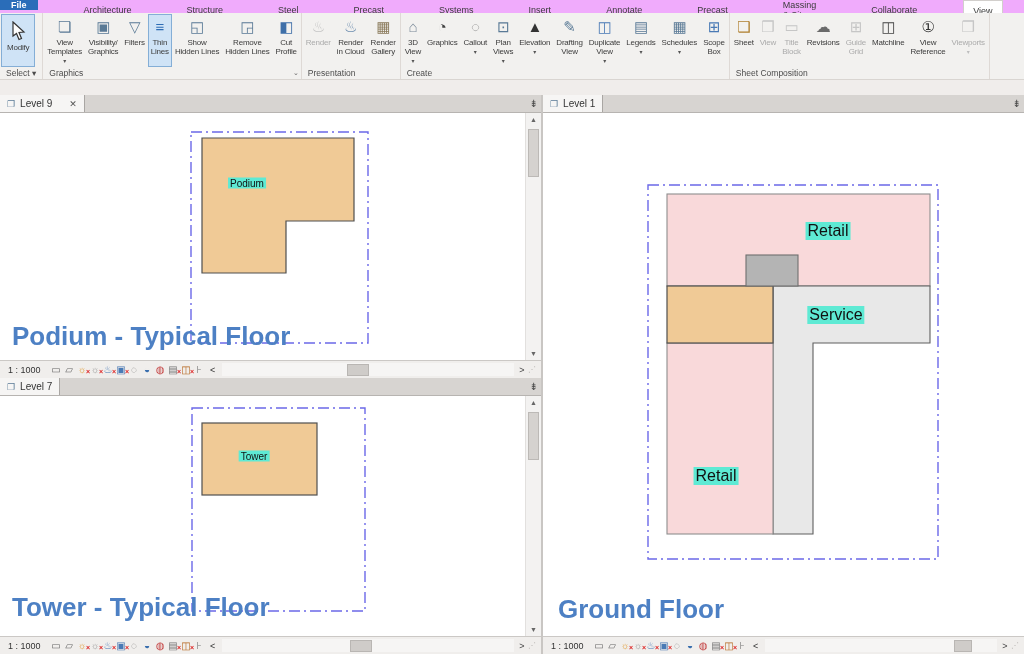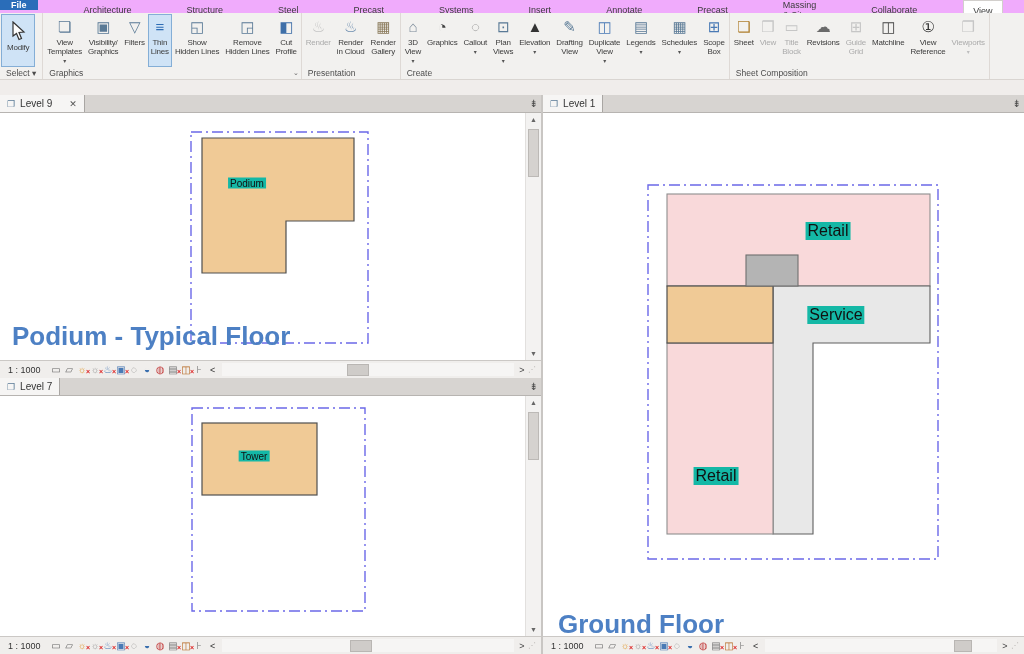--- a/index.html
+++ b/index.html
@@ -43,21 +43,21 @@
 
   .vtabbar{height:17px;background:#d7d4d1;display:flex;align-items:stretch;position:relative;border-bottom:1px solid #b7b4b1;flex:0 0 auto;}
   .vtab{background:#f6f5f4;border-right:1px solid #a9a6a3;display:flex;align-items:center;gap:5px;padding:0 7px;font-size:10px;color:#333;}
   .vticon{font-size:9px;color:#5a7a96;}
   .vclose{margin-left:12px;font-size:9px;color:#555;}
   .tablist{position:absolute;right:3px;top:0;bottom:0;display:flex;align-items:center;font-size:10px;color:#444;}
 
   .vcanvas{flex:1;position:relative;background:#fff;overflow:hidden;}
   .plan-svg{position:absolute;left:0;top:0;}
 
-  .room-lbl{position:absolute;transform:translate(-50%,-50%);background:#14b8a6;padding:0 2px;color:#111;white-space:nowrap;}
+  .room-lbl{position:absolute;transform:translate(-50%,-50%);background:#5eead4;padding:0 2px;color:#111;white-space:nowrap;}
   .s10{font-size:10px;}
   .s15{font-size:16px;}
   .view-title{position:absolute;font-size:26px;font-weight:bold;color:#4d80c4;white-space:nowrap;}
 
   
   .vscroll{position:absolute;top:0;right:0;bottom:0;width:15px;background:#f3f2f1;border-left:1px solid #e2e0de;}
   .vs-up,.vs-dn{position:absolute;left:0;right:0;height:13px;text-align:center;font-size:7px;color:#666;line-height:13px;}
   .vs-up{top:0;} .vs-dn{bottom:0;}
   .vs-thumb{position:absolute;left:2px;right:2px;height:46px;background:#d5d2cf;border:1px solid #bcb9b6;}
 
@@ -235,20 +235,21 @@
           <span>Level 7</span>
         </div>
         <div class="tablist">⇟</div>
       </div>
       <div class="vcanvas">
         <svg class="plan-svg" width="541" height="242">
           <rect x="192" y="12" width="173" height="203" fill="none" stroke="#6b68e8" stroke-width="1.4" stroke-dasharray="11 4 2 4"></rect>
           <rect x="202" y="27" width="115" height="72" fill="#f0ca96" stroke="#4f4f4f" stroke-width="1.2"></rect>
         </svg>
         <span class="room-lbl s10" style="left:254px;top:60px;">Tower</span>
+        <div class="view-title" style="left:12px;top:196px;">Tower - Typical Floor</div>
         <div class="vscroll">
           <div class="vs-up">▲</div>
           <div class="vs-thumb" style="top:16px;"></div>
           <div class="vs-dn">▼</div>
         </div>
       </div>
       <div class="statusbar">
         <span class="sb-scale">1 : 1000</span>
         <span class="vc-icons">
             <span class="vci" style="color: rgb(102, 102, 102);">▭</span>
@@ -286,21 +287,21 @@
           <rect x="105" y="72" width="290" height="374" fill="none" stroke="#6b68e8" stroke-width="1.4" stroke-dasharray="11 4 2 4"></rect>
           <rect x="124" y="81" width="263" height="92" fill="#f9d9da" stroke="#8e8e8e" stroke-width="1.1"></rect>
           <polygon points="230,173 387,173 387,230 270,230 270,421 230,421" fill="#e8e8e8" stroke="#5f5f5f" stroke-width="1.1"></polygon>
           <rect x="124" y="230" width="106" height="191" fill="#f9d9da" stroke="#8e8e8e" stroke-width="1.1"></rect>
           <rect x="124" y="173" width="106" height="57" fill="#f0ca96" stroke="#4f4f4f" stroke-width="1.2"></rect>
           <rect x="203" y="142" width="52" height="31" fill="#b4b4b4" stroke="#6f6f6f" stroke-width="1.1"></rect>
         </svg>
         <span class="room-lbl s15" style="left:285px;top:118px;">Retail</span>
         <span class="room-lbl s15" style="left:293px;top:202px;">Service</span>
         <span class="room-lbl s15" style="left:173px;top:363px;">Retail</span>
-        <div class="view-title" style="left:15px;top:496px;">Ground Floor</div>
+        <div class="view-title" style="left:15px;top:481px;">Ground Floor</div>
       </div>
       <div class="statusbar">
         <span class="sb-scale">1 : 1000</span>
         <span class="vc-icons">
             <span class="vci" style="color: rgb(102, 102, 102);">▭</span>
             <span class="vci" style="color: rgb(102, 102, 102);">▱</span>
             <span class="vci" style="color: rgb(224, 154, 48);">☼<i>×</i></span>
             <span class="vci" style="color: rgb(153, 153, 153);">☼<i>×</i></span>
             <span class="vci" style="color: rgb(74, 122, 181);">♨<i>×</i></span>
             <span class="vci" style="color: rgb(74, 122, 181);">▣<i>×</i></span>

